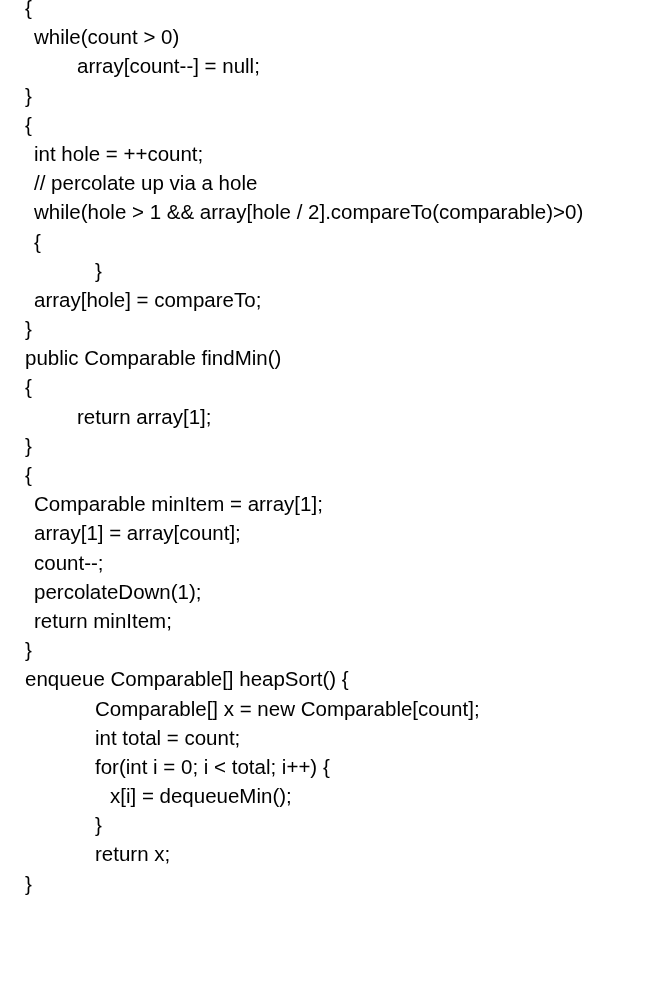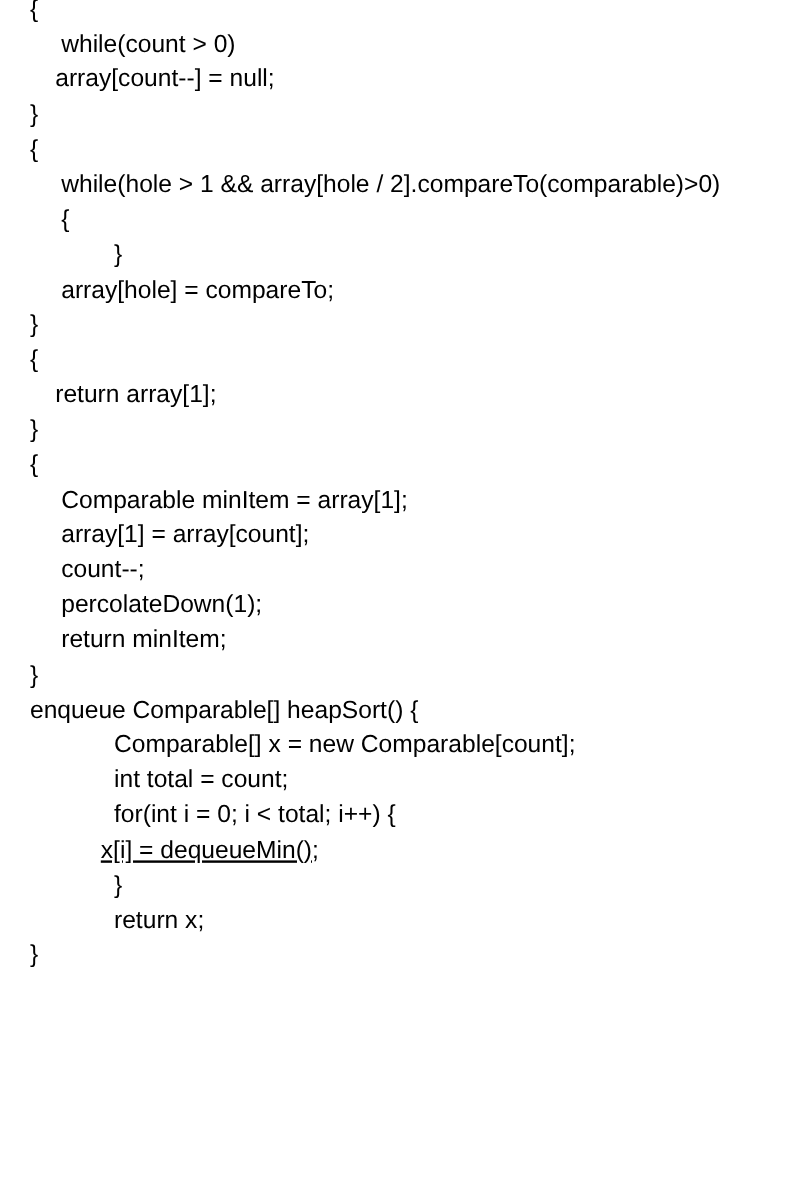--- a/index.html
+++ b/index.html
@@ -25,40 +25,43 @@
     font-family: "Liberation Sans", sans-serif;
     font-size: 20.5px;
     line-height: 29.2px;
     height: 29.2px;
     color: #000000;
     white-space: pre;
     letter-spacing: 0px;
     font-weight: 400;
   }
   .ind-0 { padding-left: 25px; }
-  .ind-1 { padding-left: 51px; }
-  .ind-2 { padding-left: 46px; }
+  .ind-1 { padding-left: 34px; }
+  .ind-2 { padding-left: 77px; }
   .ind-3 { padding-left: 95px; }
-  .ind-4 { padding-left: 84px; text-decoration: underline; }
+  .ind-4 { padding-left: 110px; }
 </style>
 </head>
 <body>
 
 <div id="page" style="background: rgb(255, 255, 255); color: rgb(0, 0, 0);">
   <div id="code-listing">
       <div class="code-line ind-0">{</div>
       <div class="code-line ind-1">while(count &gt; 0)</div>
       <div class="code-line ind-2">array[count--] = null;</div>
       <div class="code-line ind-0">}</div>
       <div class="code-line ind-0">{</div>
+      <div class="code-line ind-1">int hole = ++count;</div>
+      <div class="code-line ind-1">// percolate up via a hole</div>
       <div class="code-line ind-1">while(hole &gt; 1 &amp;&amp; array[hole / 2].compareTo(comparable)&gt;0)</div>
       <div class="code-line ind-1">{</div>
       <div class="code-line ind-3">}</div>
       <div class="code-line ind-1">array[hole] = compareTo;</div>
       <div class="code-line ind-0">}</div>
+      <div class="code-line ind-0">public Comparable findMin()</div>
       <div class="code-line ind-0">{</div>
       <div class="code-line ind-2">return array[1];</div>
       <div class="code-line ind-0">}</div>
       <div class="code-line ind-0">{</div>
       <div class="code-line ind-1">Comparable minItem = array[1];</div>
       <div class="code-line ind-1">array[1] = array[count];</div>
       <div class="code-line ind-1">count--;</div>
       <div class="code-line ind-1">percolateDown(1);</div>
       <div class="code-line ind-1">return minItem;</div>
       <div class="code-line ind-0">}</div>

